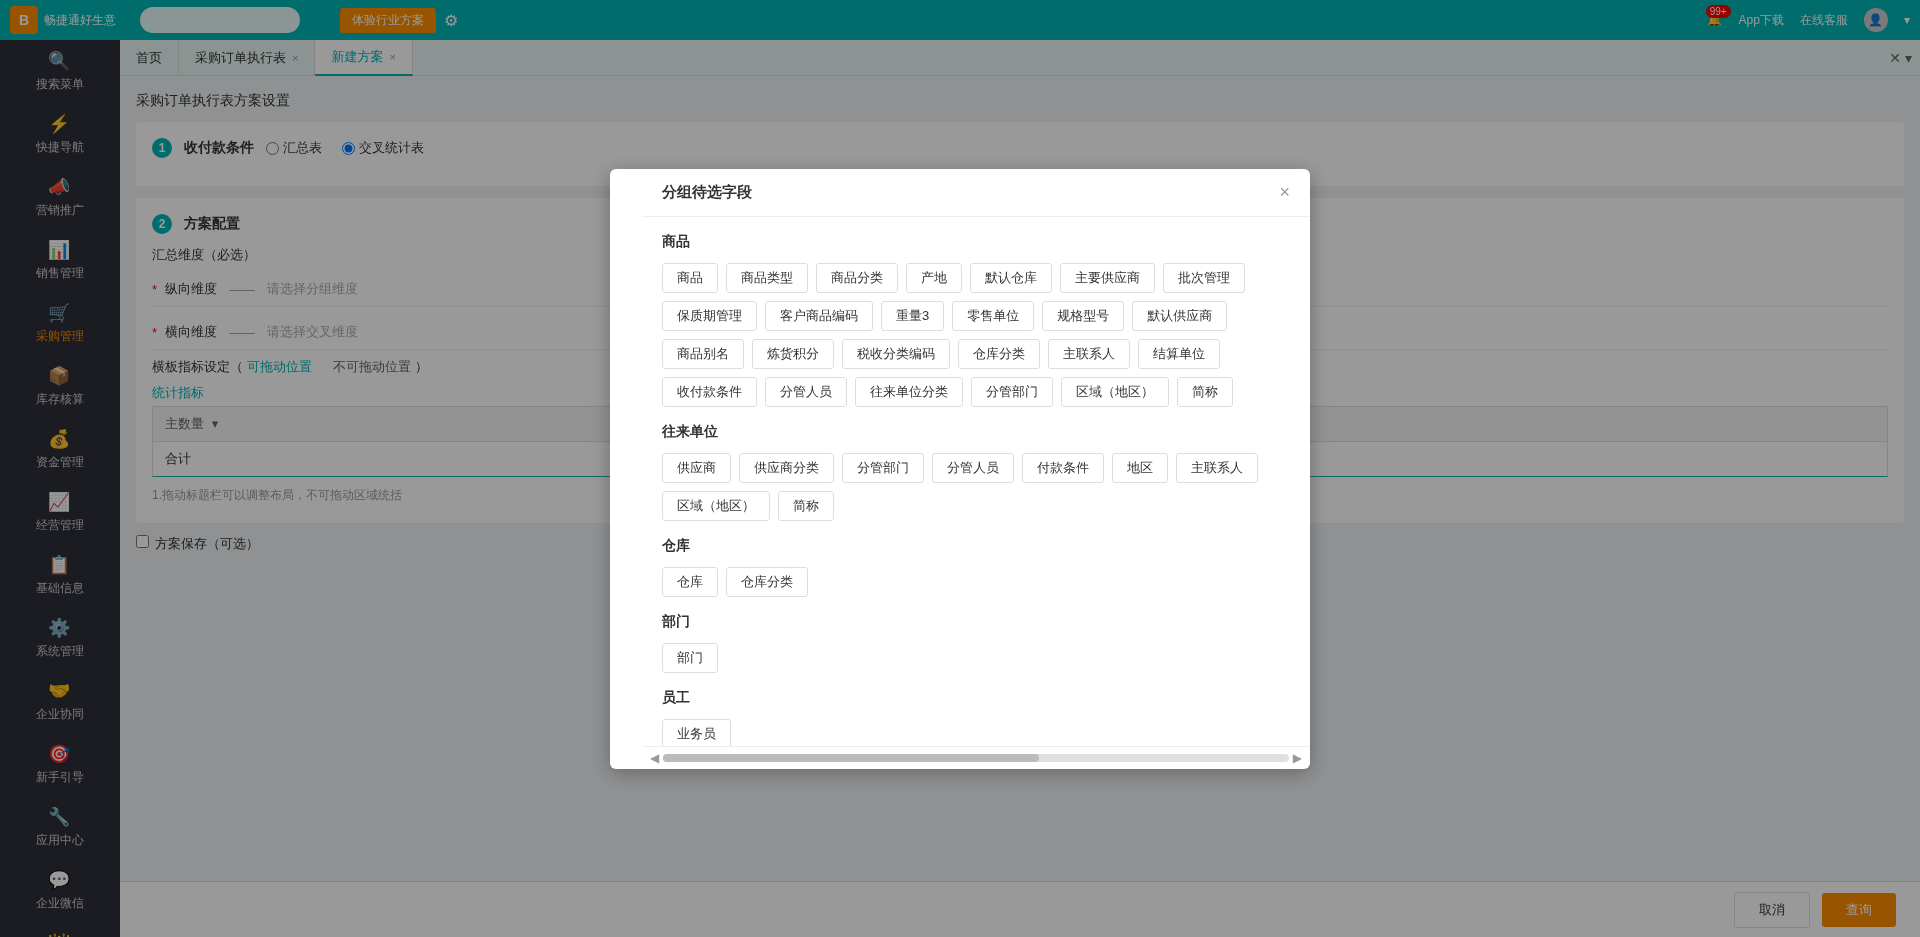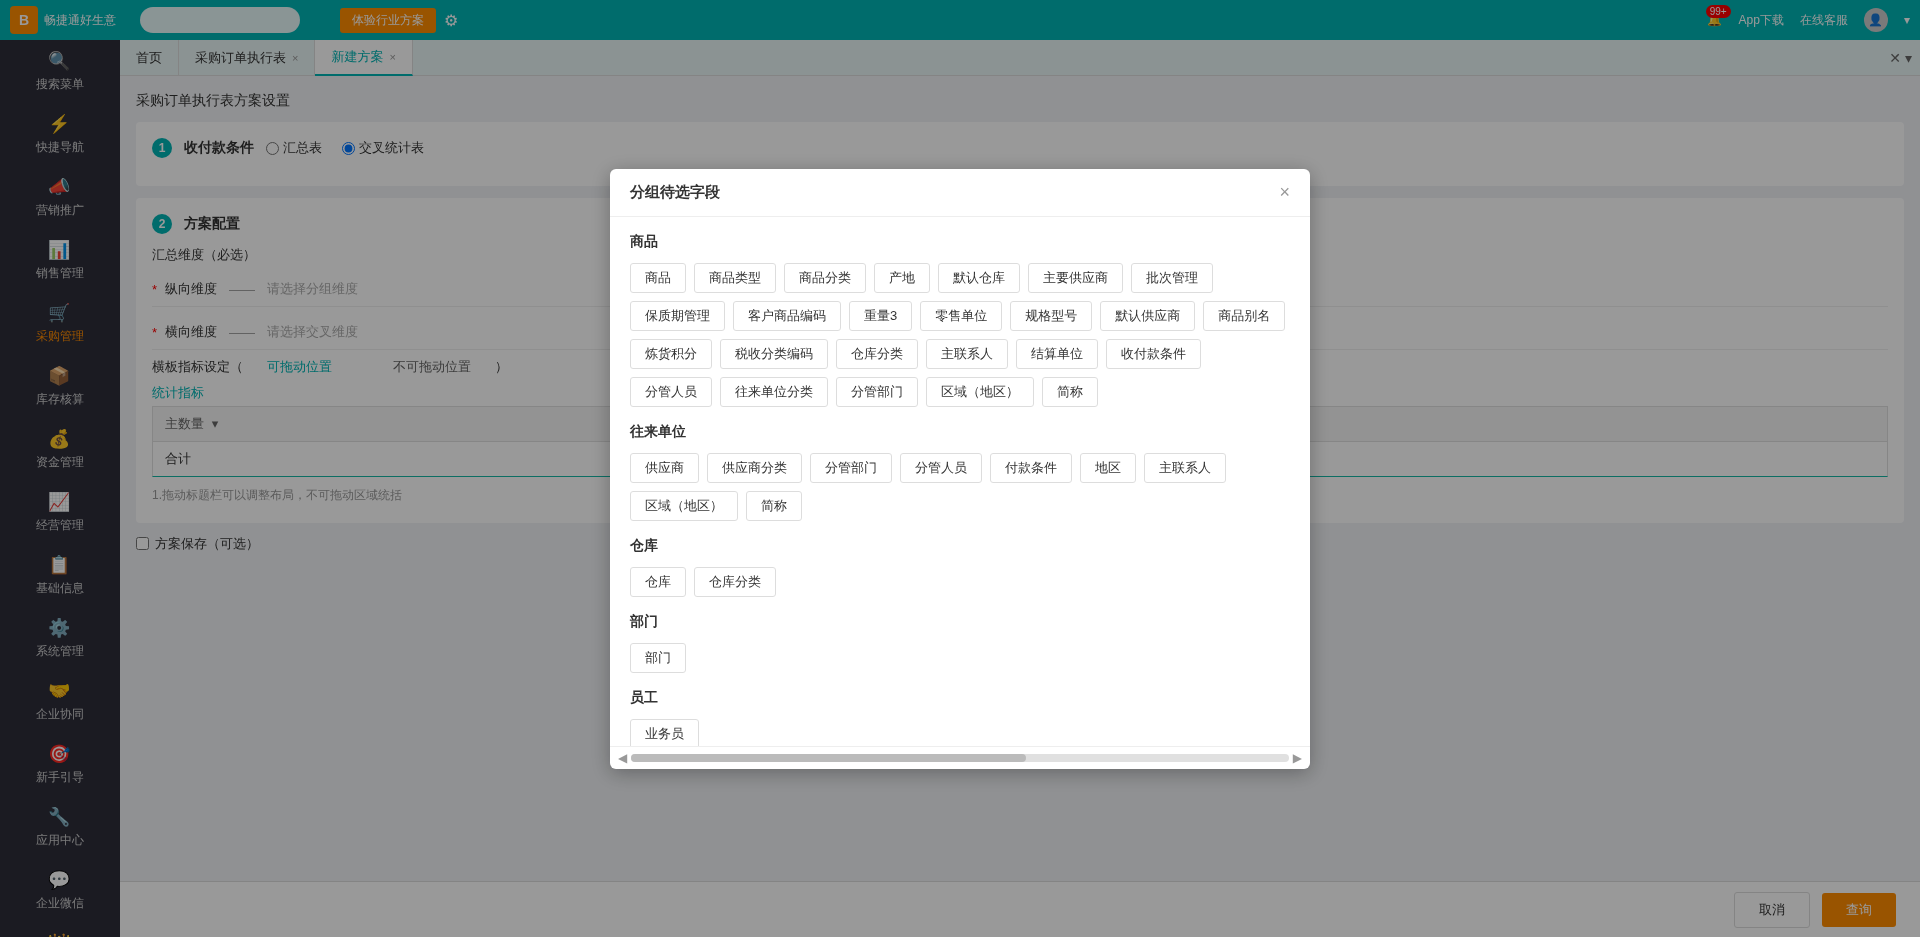--- a/index.html
+++ b/index.html
@@ -237,20 +237,21 @@
     }
     .modal {
       background: white;
       border-radius: 6px;
       width: 700px;
       max-height: 600px;
       display: flex;
       flex-direction: column;
       overflow: hidden;
       box-shadow: 0 4px 20px rgba(0,0,0,0.3);
+      padding-left: 32px;
     }
     .modal-header {
       display: flex;
       align-items: center;
       justify-content: space-between;
       padding: 14px 20px;
       border-bottom: 1px solid #eee;
     }
     .modal-title { font-size: 15px; font-weight: bold; color: #333; }
     .modal-close {
@@ -346,21 +347,21 @@
       align-items: center;
       gap: 4px;
       font-size: 13px;
       color: #333;
       cursor: pointer;
     }
 
     .indicator-config-row {
       display: flex;
       align-items: center;
-      gap: 24px;
+      gap: 4px;
       margin-bottom: 4px;
     }
   </style>
 </head>
 <body>
 
 <div class="top-header">
   <div class="logo-area">
     <div class="logo-icon">
       <span>B</span>
@@ -533,21 +534,21 @@
         <div class="table-data-cell">合计</div>
         <div class="table-data-cell">合计</div>
       </div>
     </div>
 
     <div class="hint-text">
       <div>1.拖动标题栏可以调整布局，不可拖动区域统括</div>
     </div>
   </div>
 
-  <div style="margin-top:8px;display:flex;align-items:center;gap:6px;">
+  <div style="margin-top:8px;display:flex;align-items:flex-start;gap:6px;">
     <input type="checkbox" style="">
     <label class="checkbox-label">方案保存（可选）</label>
   </div>
 </div>
 
 <div class="modal-overlay">
   <div class="modal">
     <div class="modal-header">
       <span class="modal-title">分组待选字段</span>
       <span class="modal-close">×</span>

